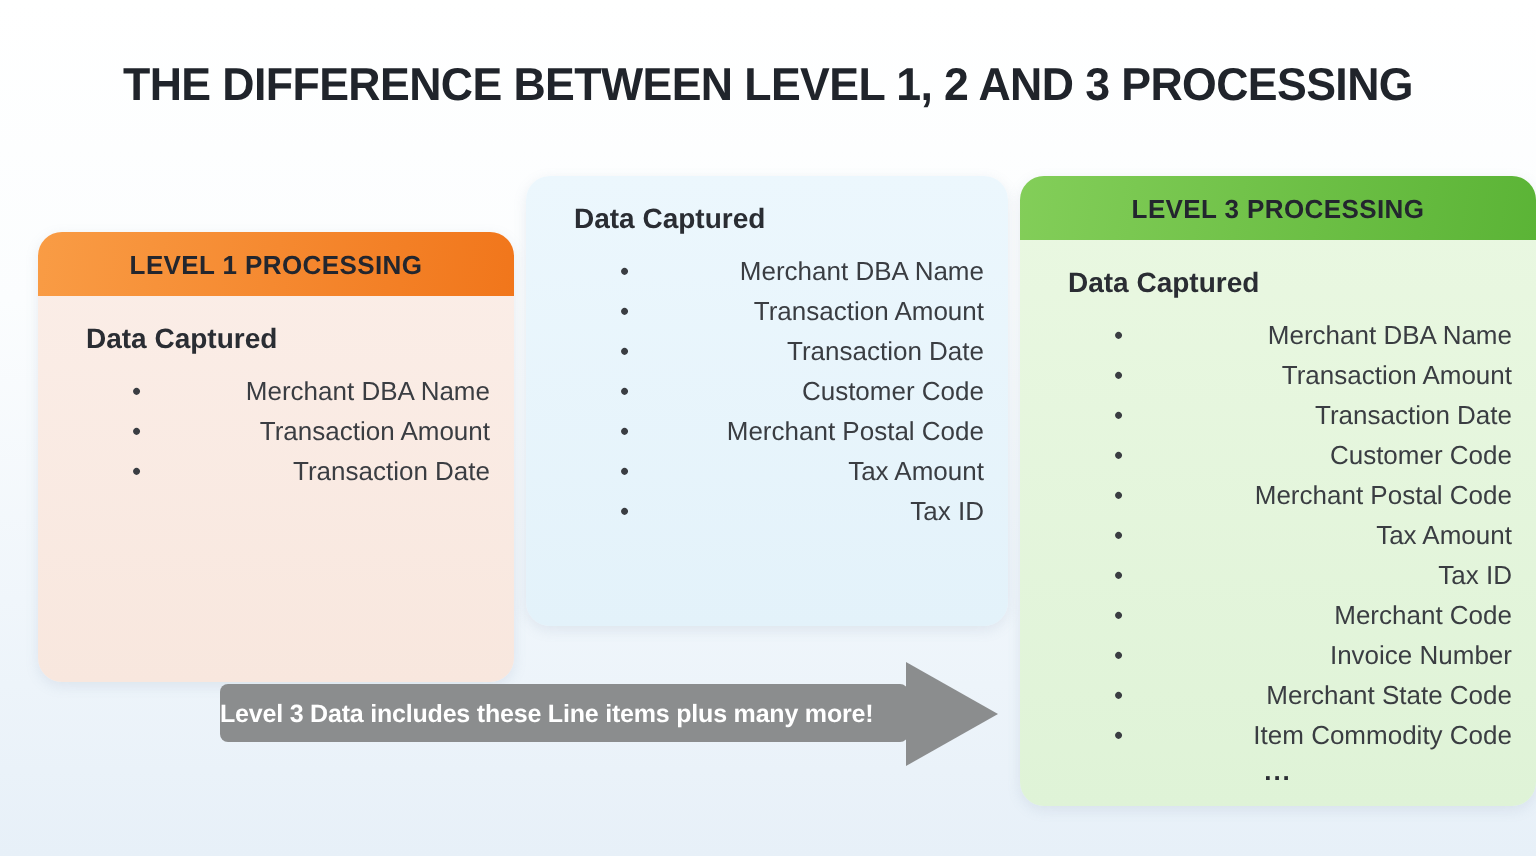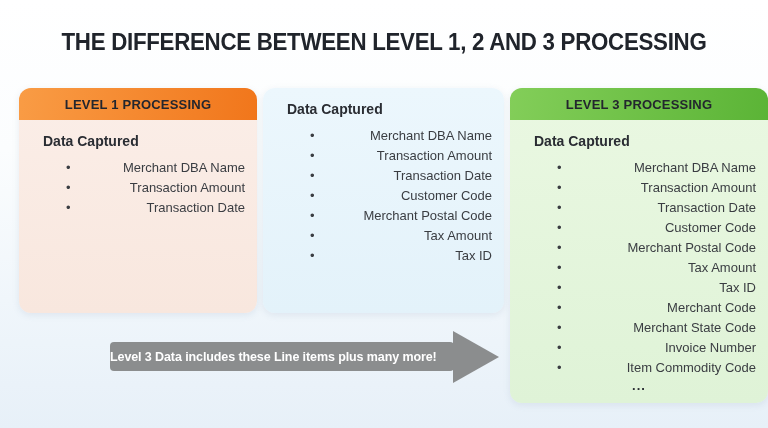--- a/index.html
+++ b/index.html
@@ -19,21 +19,21 @@
     font-size:23px; font-weight:700; letter-spacing:-0.3px;
     color:#20242b;
     transform:scaleX(0.97);
   }
 
   .card{
     position:absolute; top:88px;
     border-radius:12px;
     box-shadow:0 2px 7px rgba(110,135,160,0.14);
   }
-  .card-1{ left:19px;  width:238px; height:225px; background:linear-gradient(180deg,#fbeee8 0%,#f8e7de 100%); }
+  .card-1{ left:19px;  width:238px; height:225px; background:linear-gradient(180deg,#fbeee8 0%,#f8e7de 100%);margin-top:28px; }
   .card-2{ left:263px; width:241px; height:225px; background:linear-gradient(180deg,#ecf7fd 0%,#e3f2fa 100%); }
   .card-3{ left:510px; width:258px; height:315px; background:linear-gradient(180deg,#eaf8e2 0%,#dff3d7 100%); }
 
   .card-header{
     height:32px;
     border-radius:12px 12px 0 0;
     display:flex; align-items:center; justify-content:center;
     font-size:13px; font-weight:700; letter-spacing:0.2px;
     color:#23262e;
   }
@@ -127,22 +127,22 @@
       <h2 class="section-heading">Data Captured</h2>
       <ul class="item-list">
         <li>Merchant DBA Name</li>
         <li>Transaction Amount</li>
         <li>Transaction Date</li>
         <li>Customer Code</li>
         <li>Merchant Postal Code</li>
         <li>Tax Amount</li>
         <li>Tax ID</li>
         <li>Merchant Code</li>
+        <li>Invoice Number</li>
         <li>Merchant State Code</li>
-        <li>Invoice Number</li>
         <li>Item Commodity Code</li>
       </ul>
       <div class="more-indicator">...</div>
     </div>
   </section>
 
   <div class="arrow">
     <div class="arrow-body">
       <span class="arrow-label">Level 3 Data includes these Line items plus many more!</span>
     </div>

